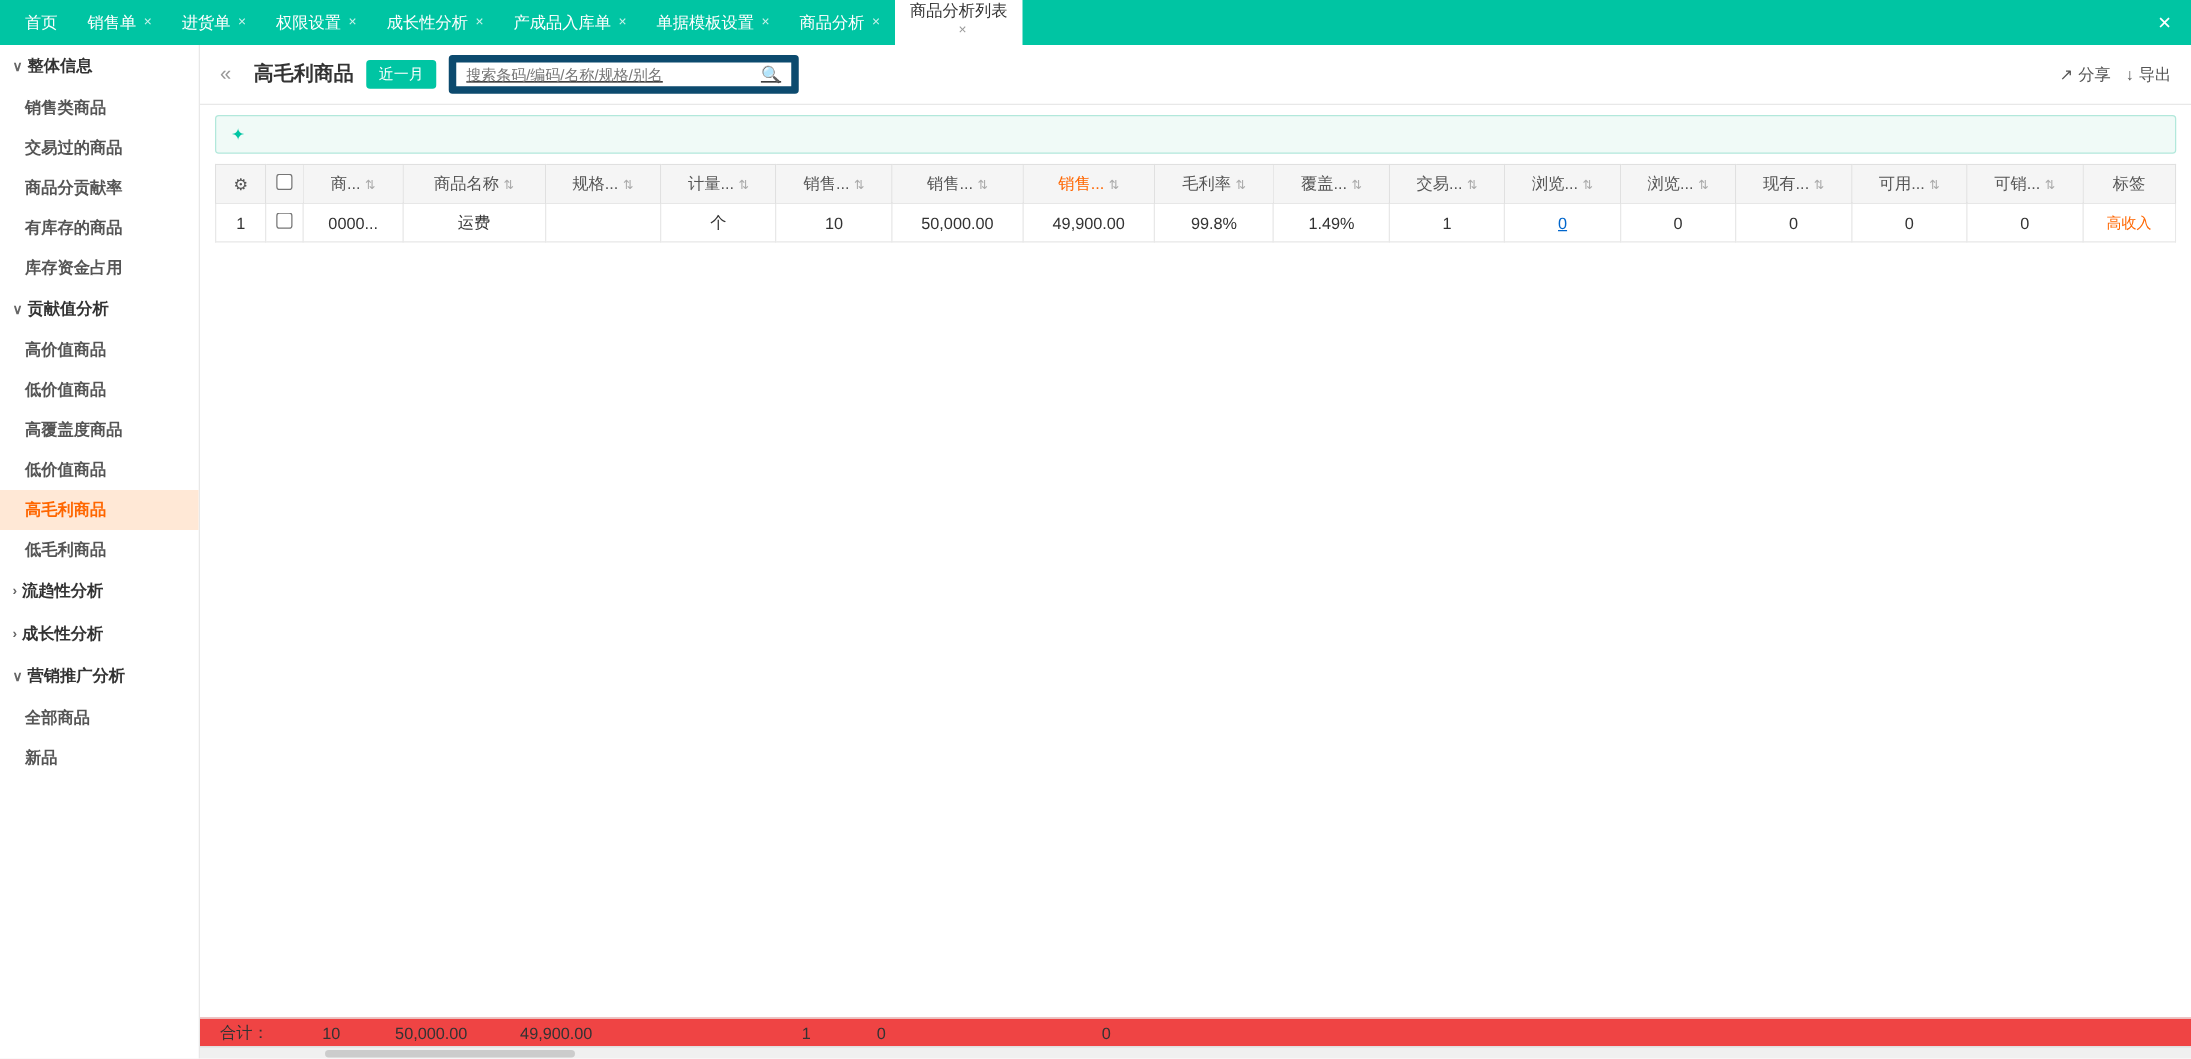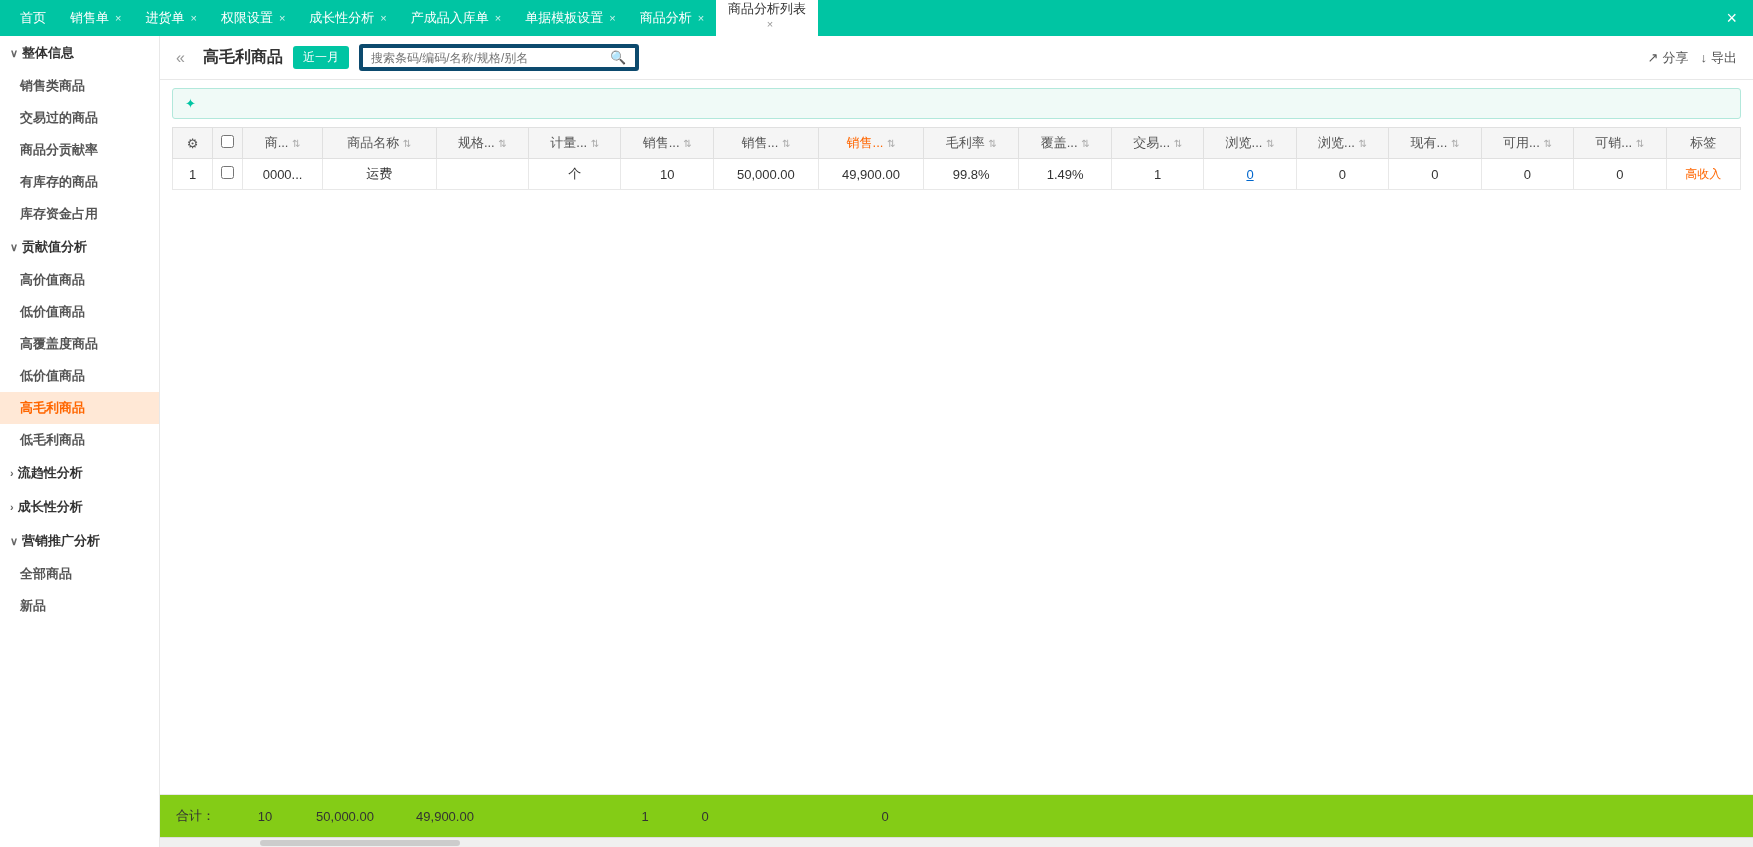--- a/index.html
+++ b/index.html
@@ -110,25 +110,26 @@
       border: none;
       padding: 3px 10px;
       border-radius: 3px;
       cursor: pointer;
       font-size: 12px;
       font-family: Liberation Serif, serif;
     }
     .search-box {
       display: flex;
       align-items: center;
-      border: 4px solid #0c4a6e;
+      border: 6px solid #0c4a6e;
       border-radius: 3px;
       padding: 2px 8px;
       flex: 1;
       max-width: 280px;
+      text-decoration: underline;
     }
     .search-box input {
       border: none;
       outline: none;
       font-size: 12px;
       color: #999;
       width: 100%;
       background: transparent;
     }
     .search-icon { color: #aaa; cursor: pointer; }
@@ -201,23 +202,23 @@
       color: #333;
       white-space: nowrap;
     }
     .tag-high { color: #ff6600; font-size: 12px; text-align: center; }
     .checkbox-cell { width: 30px; }
 
     
     .footer-bar {
       display: flex;
       align-items: center;
-      background: #84cc16;
+      background: #ef4444;
       border-top: 1px solid #e8e8e8;
-      padding: 12px 16px;
+      padding: 2px 16px;
       flex-shrink: 0;
       font-size: 12px;
       color: #333;
     }
     .footer-bar .total-label { margin-right: 20px; }
     .footer-cols {
       display: flex;
       gap: 0;
       flex: 1;
     }

